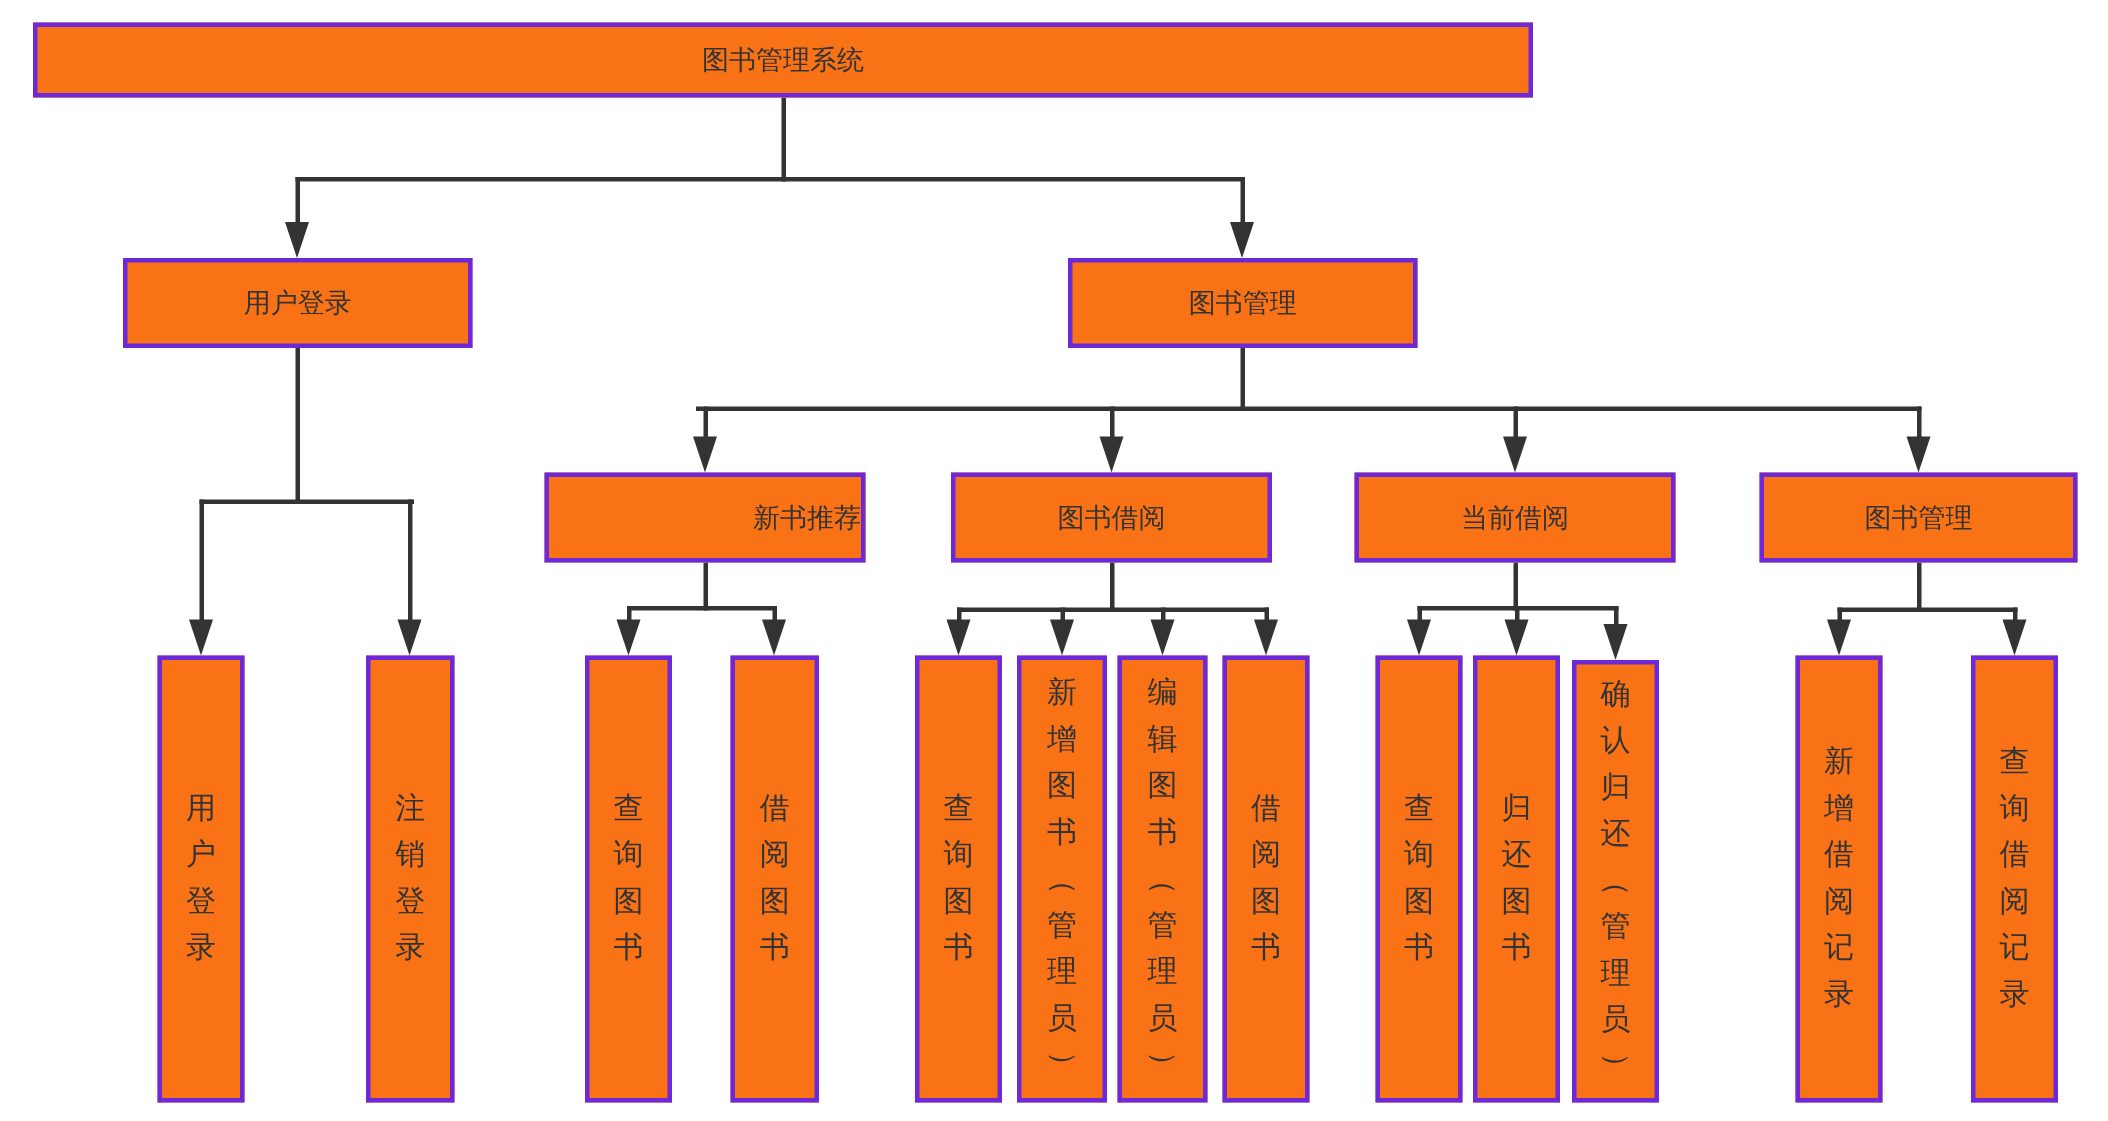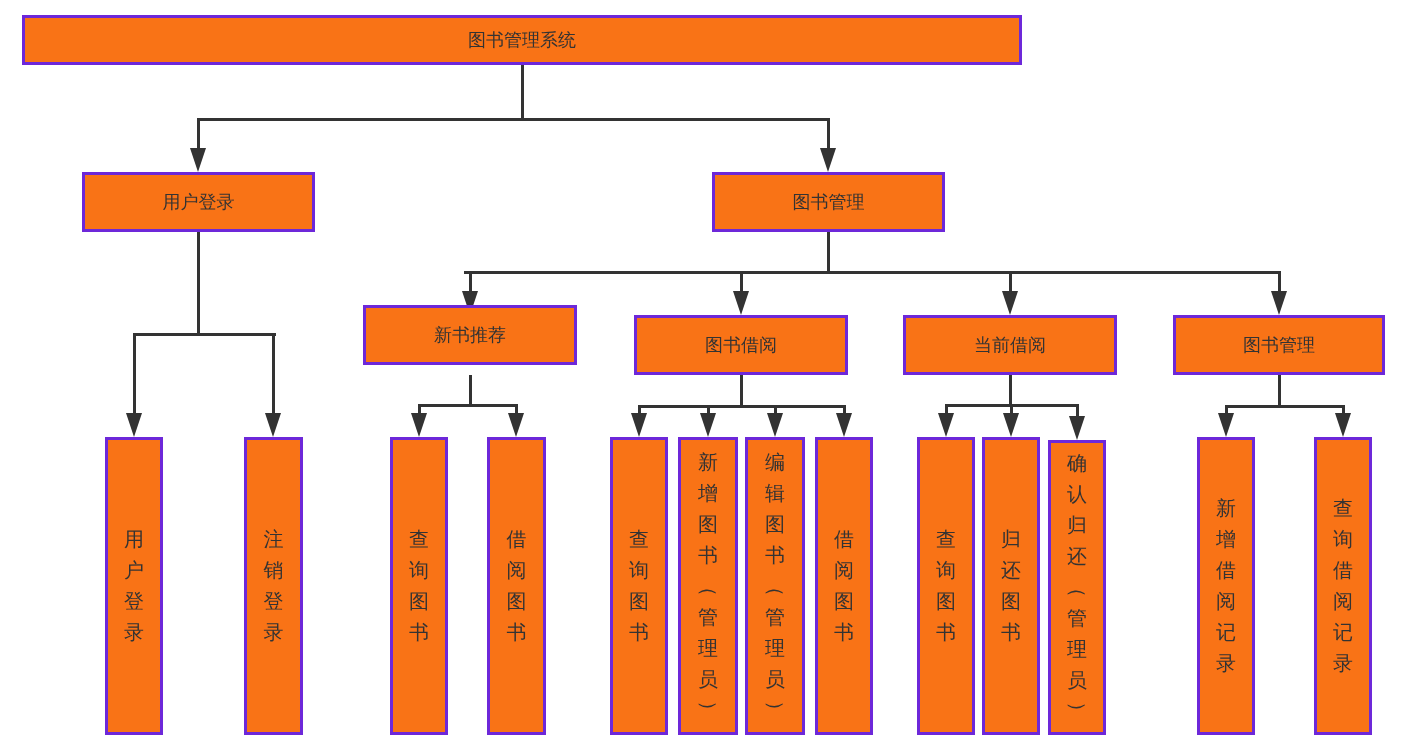--- a/index.html
+++ b/index.html
@@ -35,21 +35,21 @@
     <span>图书管理系统</span>
   </div>
 
   <div class="box" style="left:82px;top:172px;width:233px;height:60px;">
     <span>用户登录</span>
   </div>
   <div class="box" style="left:712px;top:172px;width:233px;height:60px;">
     <span>图书管理</span>
   </div>
 
-  <div class="box" style="left:363px;top:305px;width:214px;height:60px;">
+  <div class="box" style="left:363px;top:315px;width:214px;height:60px;justify-content:flex-end;">
     <span>新书推荐</span>
   </div>
   <div class="box" style="left:903px;top:315px;width:214px;height:60px;">
     <span>当前借阅</span>
   </div>
   <div class="box" style="left:634px;top:315px;width:214px;height:60px;">
     <span>图书借阅</span>
   </div>
   <div class="box" style="left:1173px;top:315px;width:212px;height:60px;">
     <span>图书管理</span>

